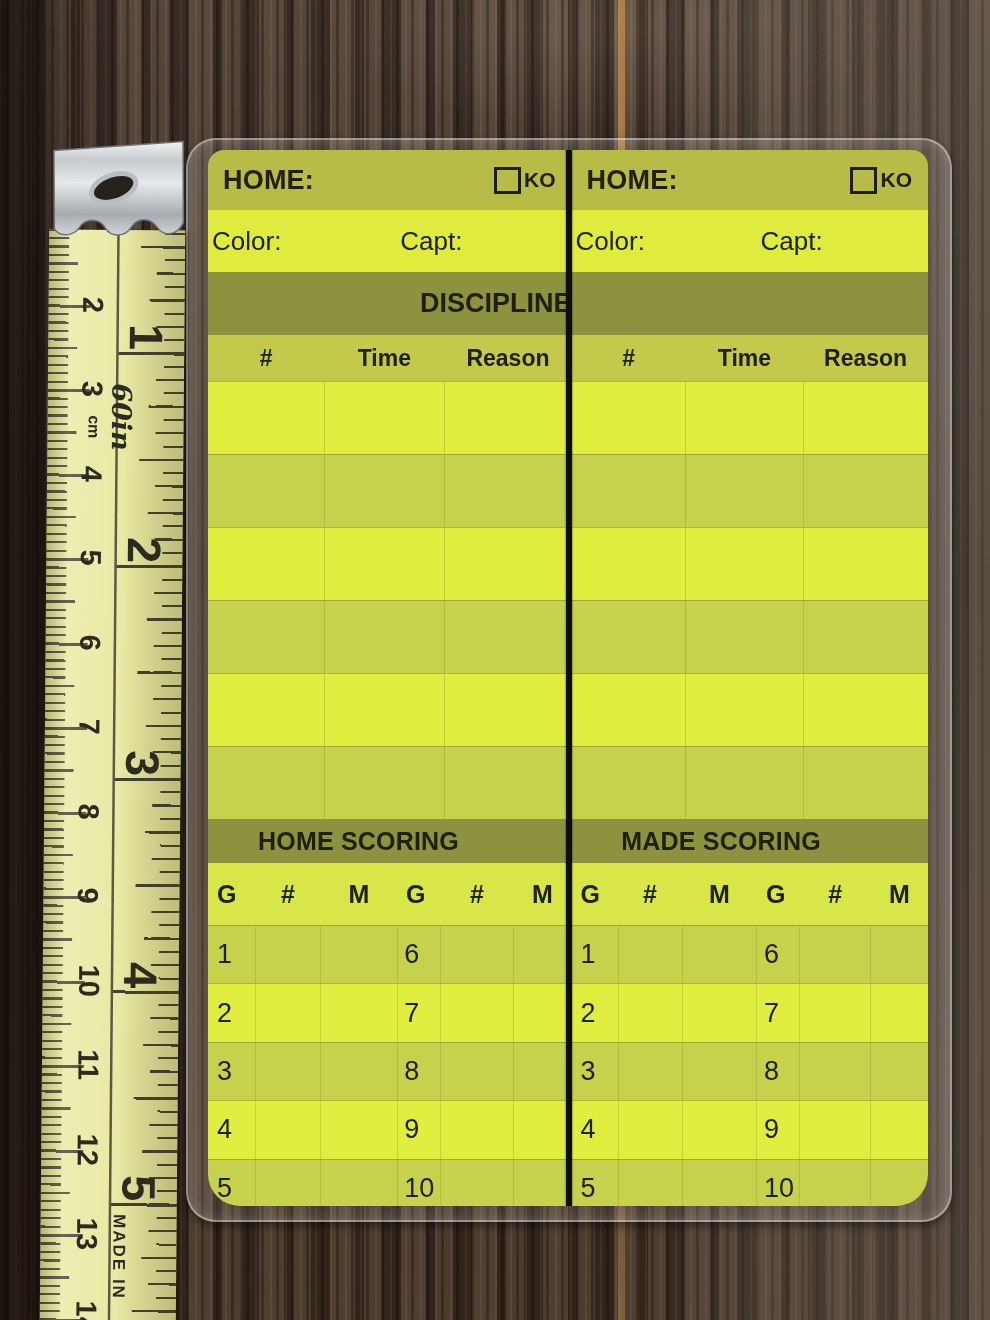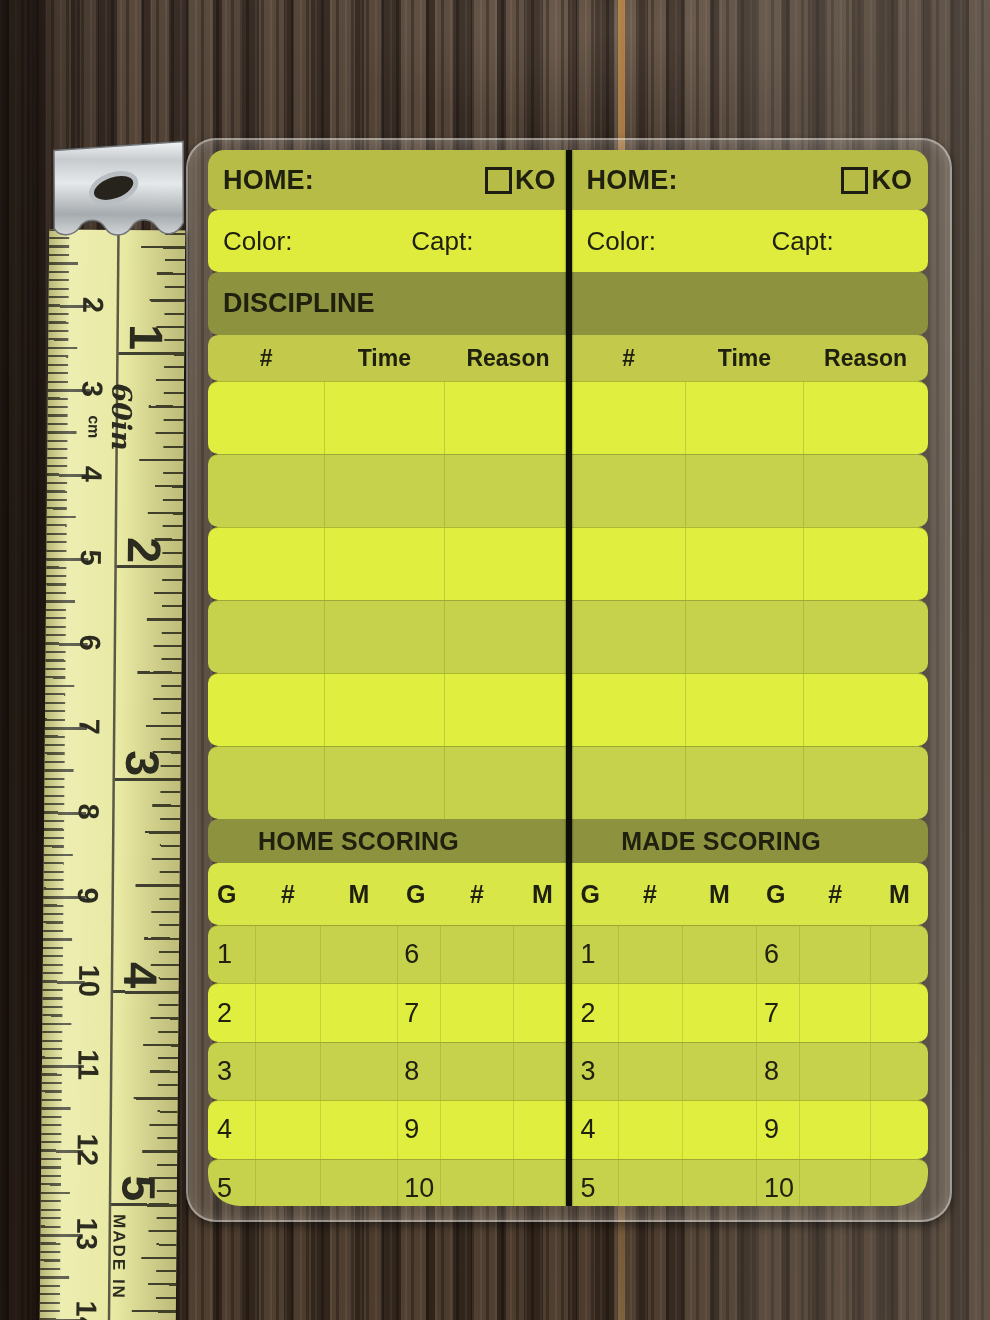--- a/index.html
+++ b/index.html
@@ -32,42 +32,42 @@
     background:rgba(240,240,230,.12);
     border:2px solid rgba(250,250,245,.45);
     box-shadow:0 4px 10px rgba(0,0,0,.45), inset 0 0 14px rgba(255,255,255,.18);
   }
   .card{
     position:absolute;left:20px;top:10px;width:720px;height:1056px;
     border-radius:16px 16px 32px 32px;overflow:hidden;
     display:flex;flex-direction:column;
     color:#20200f;
   }
-  .row{display:flex;flex:0 0 auto;position:relative;border-radius:10px;}
+  .row{display:flex;flex:0 0 auto;position:relative;}
   .half{position:relative;height:100%;}
   .half.l{width:50.5%;}
   .half.r{width:49.5%;}
   .divider{
     position:absolute;left:50.5%;top:0;width:6px;height:100%;
     transform:translateX(-100%);
     background:#0e0e09;box-shadow:0 0 2px rgba(0,0,0,.8);z-index:5;
   }
   
   .band-top{height:60px;background:#b6bc45;}
   .band-top .half{display:flex;align-items:center;justify-content:space-between;padding:0;}
   .team-title{font-weight:bold;font-size:27px;padding-left:15px;letter-spacing:.2px;}
   .ko-group{display:flex;align-items:center;gap:3px;padding-right:16px;}
   .ko-box{width:21px;height:21px;border:3px solid #1d1d12;background:transparent;}
-  .ko-text{font-weight:bold;font-size:27px;}
+  .ko-text{font-weight:bold;font-size:21px;}
   .color-row{height:62px;background:#dfec3d;}
   .color-row .half{display:flex;align-items:center;font-size:26px;}
-  .color-label{flex:0 0 46%;padding-left:15px;}
+  .color-label{flex:0 0 46%;padding-left:4px;}
   .capt-label{flex:1;margin-left:21px;}
   .olive-band{height:63px;background:#8d923f;}
-  .olive-band .half{display:flex;align-items:center;}
+  .olive-band .half{display:flex;align-items:center;justify-content:flex-end;}
   .discipline-title{font-weight:bold;font-size:27px;padding-left:15px;}
   .colhead{height:46px;background:#c2c94b;}
   .colhead .half{display:grid;grid-template-columns:32% 33% 35%;align-items:center;text-align:center;font-weight:bold;font-size:23px;}
   
   .disc-row{height:72px;}
   .disc-row .half{
     background-image:
       linear-gradient(rgba(118,128,30,.30),rgba(118,128,30,.30)),
       linear-gradient(rgba(118,128,30,.30),rgba(118,128,30,.30));
     background-size:1px 100%,1px 100%;

